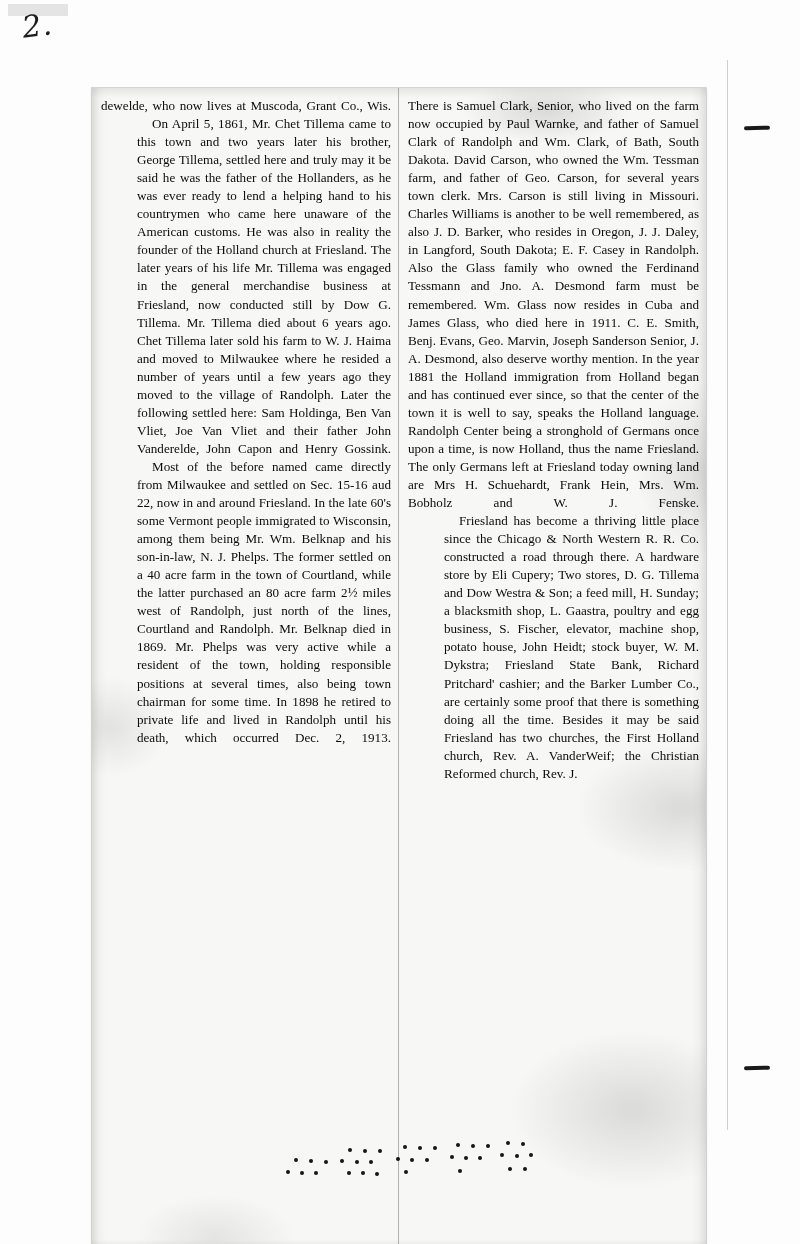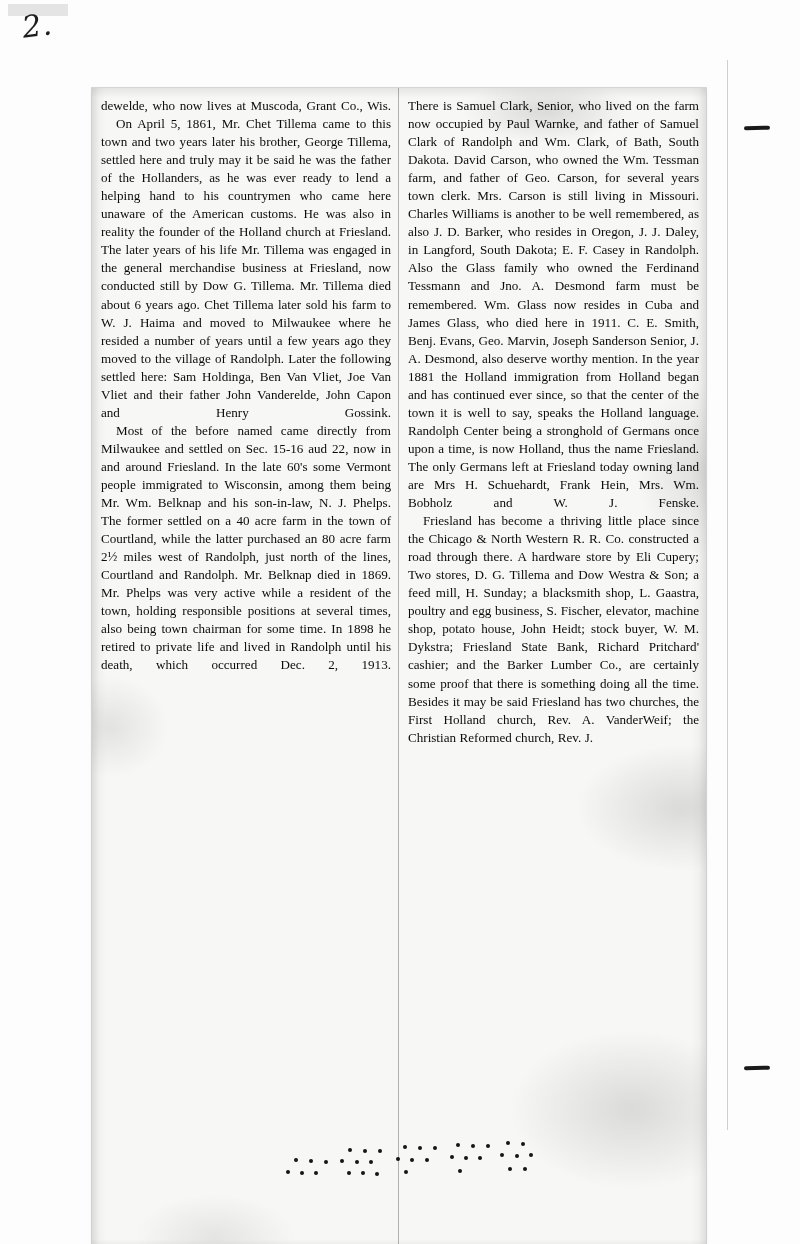--- a/index.html
+++ b/index.html
@@ -108,21 +108,21 @@
     margin: 0;
     font-size: 13.1px;
     line-height: 18.05px;
     text-align: justify;
     text-align-last: justify;
     color: #0b0b0b;
     word-spacing: 0.2px;
     -webkit-font-smoothing: none;
   }
 
-  .column p.indent { text-indent: 15px; }
+  .column p.indent { text-indent: 15px; margin-left: 36px; }
   .column p.last   { text-align-last: left; }
 
   
   .braille {
     position: absolute;
     z-index: 6;
     pointer-events: none;
   }
   .braille .dot {
     position: absolute;

